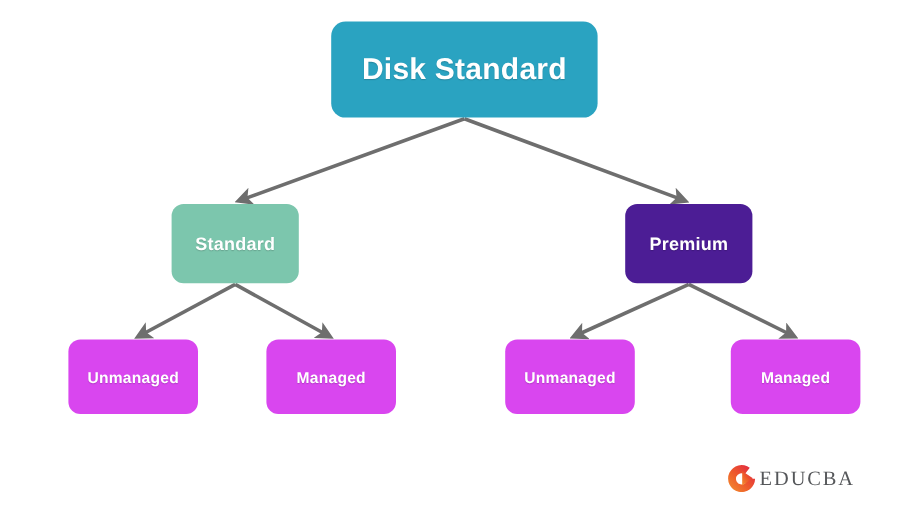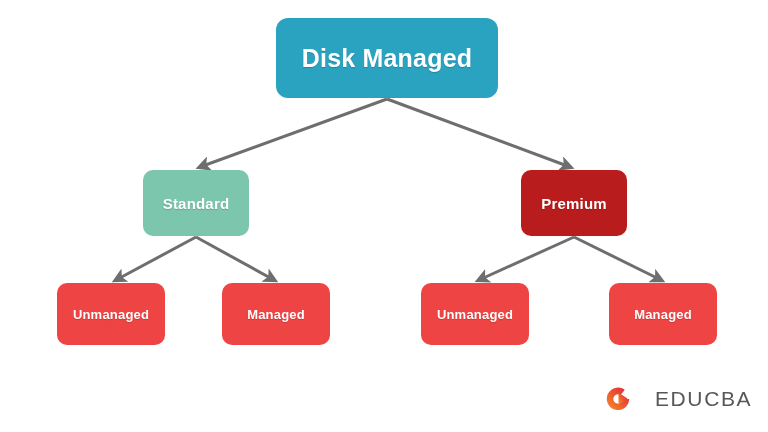--- a/index.html
+++ b/index.html
@@ -56,28 +56,28 @@
     border-radius: 10px;
     font-size: 15px;
     text-align: center;
   }
   .node-standard {
     left: 143px;
     background: #7CC6AD;
   }
   .node-premium {
     left: 521px;
-    background: #b91c1c;
+    background: #4c1d95;
   }
   .node-l3 {
     top: 283px;
     width: 108px;
     height: 62px;
     border-radius: 10px;
-    background: #ef4444;
+    background: #d946ef;
     font-size: 13px;
   }
   .n-std-unmanaged { left: 57px; }
   .n-std-managed   { left: 222px; }
   .n-prm-unmanaged { left: 421px; }
   .n-prm-managed   { left: 609px; }
 
   #logo {
     position: absolute;
     left: 603px;
@@ -87,25 +87,25 @@
     display: flex;
     align-items: center;
     z-index: 3;
   }
   #logo-mark {
     width: 30px;
     height: 30px;
     flex: 0 0 30px;
   }
   #logo-text {
-    margin-left: 22px;
-    font-size: 21px;
+    margin-left: 0;
+    font-size: 17px;
     letter-spacing: 1.6px;
     color: #55575A;
-    font-family: Liberation Sans, sans-serif;
+    font-family: Liberation Serif, serif;
     font-weight: 400;
   }
 </style>
 </head>
 <body>
 
 <div id="canvas">
 
   <svg id="edges" viewBox="0 0 768 432" xmlns="http://www.w3.org/2000/svg">
     <defs>
@@ -120,21 +120,21 @@
 
     <line x1="196" y1="237" x2="116" y2="280" stroke="#6E6E6E" stroke-width="3" marker-end="url(#arrowhead)"></line>
 
     <line x1="196" y1="237" x2="274" y2="280" stroke="#6E6E6E" stroke-width="3" marker-end="url(#arrowhead)"></line>
 
     <line x1="574" y1="237" x2="479" y2="280" stroke="#6E6E6E" stroke-width="3" marker-end="url(#arrowhead)"></line>
 
     <line x1="574" y1="237" x2="661" y2="280" stroke="#6E6E6E" stroke-width="3" marker-end="url(#arrowhead)"></line>
   </svg>
 
-  <div class="node node-root">Disk Managed</div>
+  <div class="node node-root">Disk Standard</div>
 
   <div class="node node-l2 node-standard">Standard</div>
 
   <div class="node node-l2 node-premium">Premium</div>
 
   <div class="node node-l3 n-std-unmanaged">Unmanaged</div>
 
   <div class="node node-l3 n-std-managed">Managed</div>
 
   <div class="node node-l3 n-prm-unmanaged">Unmanaged</div>

